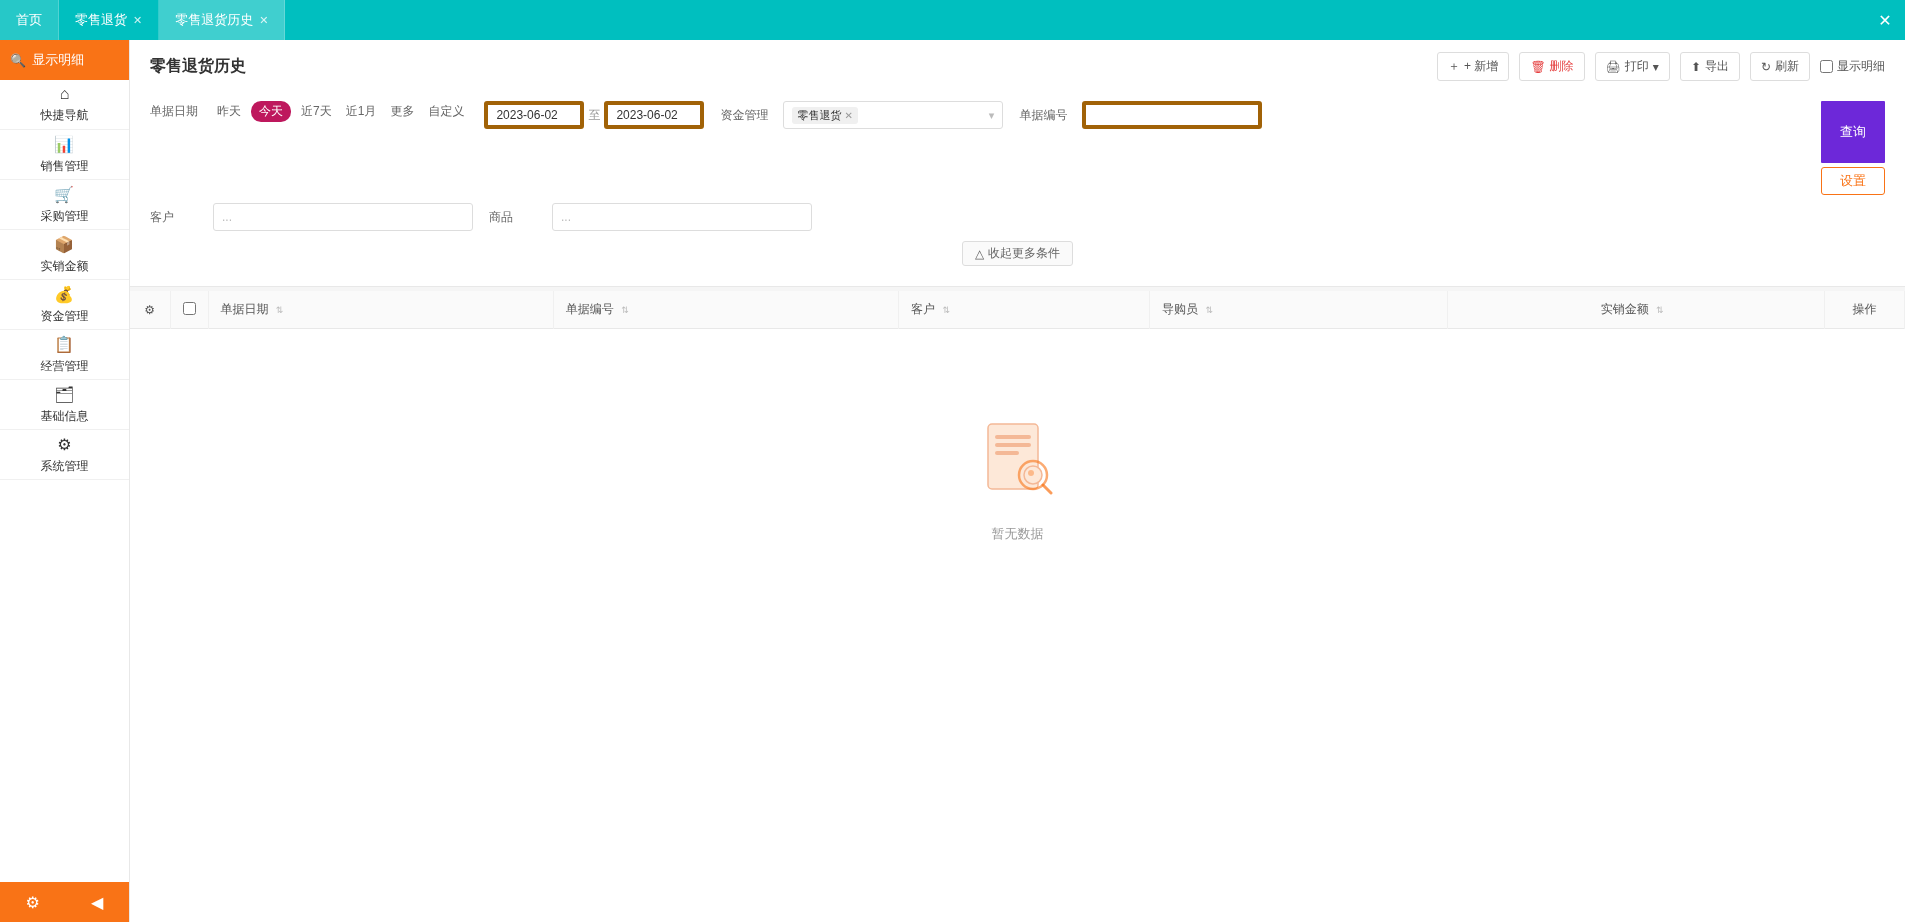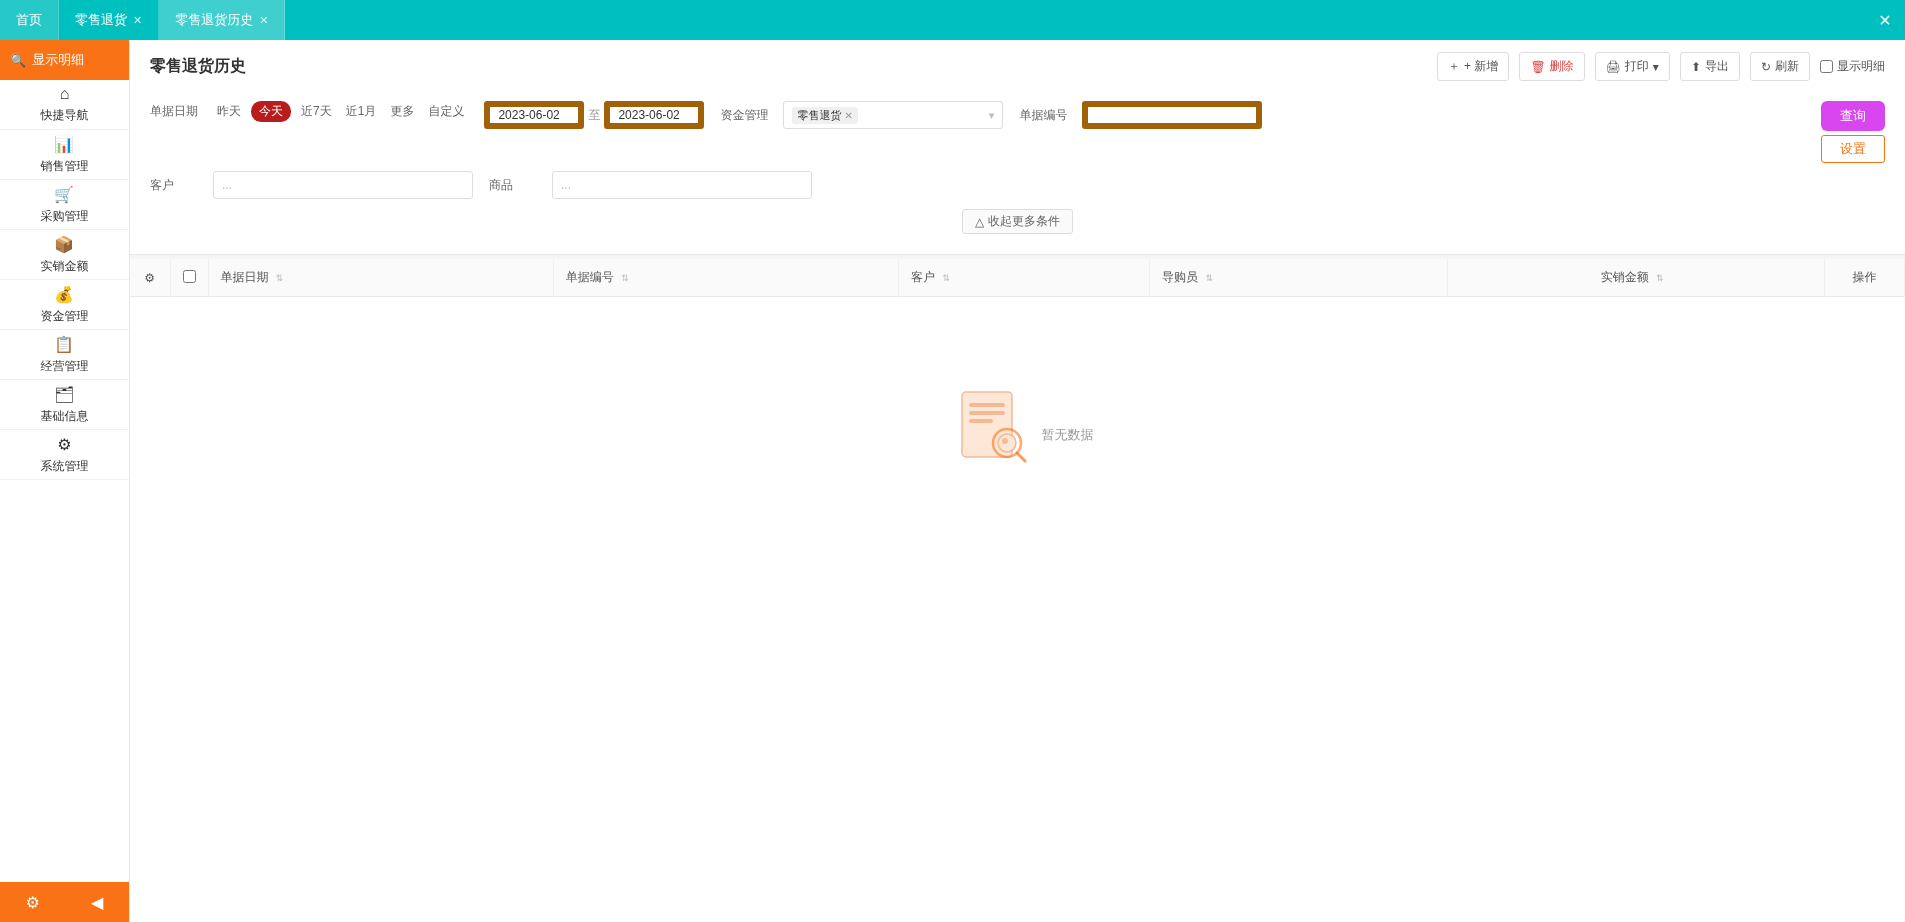--- a/index.html
+++ b/index.html
@@ -187,27 +187,27 @@
       flex-shrink: 0;
     }
     .date-btn {
       font-size: 12px;
       color: #666;
       cursor: pointer;
       padding: 2px 4px;
       border-radius: 2px;
     }
     .date-btn.active {
-      background: #b91c1c;
+      background: #be185d;
       color: #fff;
       border-radius: 10px;
       padding: 2px 8px;
     }
     .filter-input {
-      border: 6px solid #a16207;
+      border: 4px solid #a16207;
       border-radius: 3px;
       padding: 4px 8px;
       font-size: 12px;
       color: #333;
       outline: none;
       height: 28px;
     }
     .filter-select {
       border: 1px solid #ddd;
       border-radius: 3px;
@@ -291,21 +291,21 @@
       text-align: right;
     }
     th.action-col {
       width: 80px;
       text-align: center;
     }
 
     
     .empty-state {
       display: flex;
-      flex-direction: row;
+      flex-direction: column;
       align-items: center;
       justify-content: center;
       padding: 80px 0;
       color: #999;
       font-size: 13px;
     }
     .empty-icon {
       width: 100px;
       height: 100px;
       margin-bottom: 16px;
@@ -353,25 +353,25 @@
       font-size: 12px;
     }
 
     
     .query-set-btns {
       display: flex;
       flex-direction: column;
       gap: 4px;
     }
     .btn-query {
-      background: #d946ef;
+      background: #6d28d9;
       color: #fff;
       border: none;
-      border-radius: 6px;
-      padding: 6px 18px;
+      border-radius: 1px;
+      padding: 22px 18px;
       font-size: 13px;
       cursor: pointer;
     }
     .btn-set {
       background: #fff;
       color: #f97316;
       border: 1px solid #f97316;
       border-radius: 3px;
       padding: 4px 18px;
       font-size: 13px;

